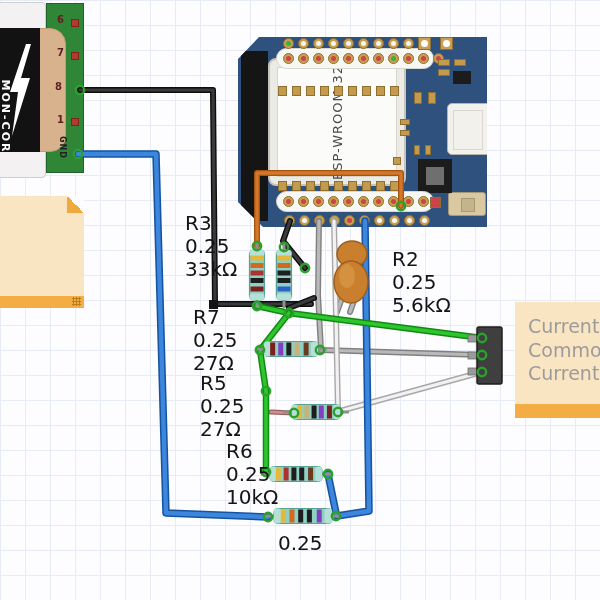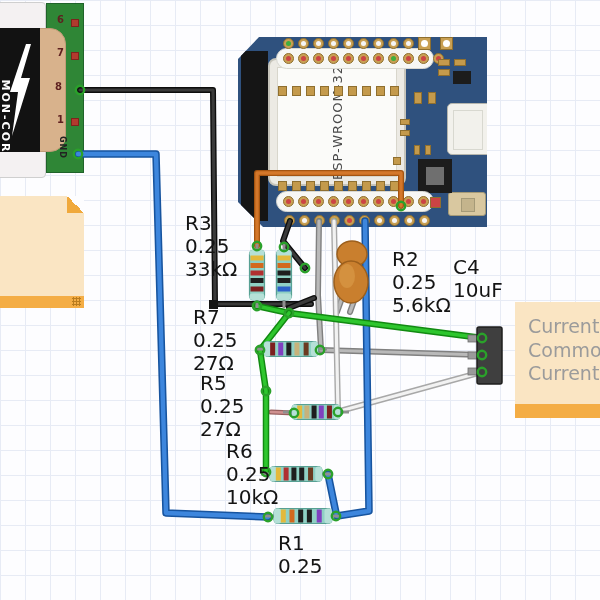--- a/index.html
+++ b/index.html
@@ -468,26 +468,21 @@
     <span>R5</span>
     <span>0.25</span>
     <span>27Ω</span>
   </div>
   <div class="clabel" style="left:226px;top:440px">
     <span>R6</span>
     <span>0.25</span>
     <span>10kΩ</span>
   </div>
   <div class="clabel" style="left:278px;top:532px">
-    <span>R1</span>
     <span>0.25</span>
   </div>
   <div class="clabel" style="left:392px;top:248px">
     <span>R2</span>
     <span>0.25</span>
     <span>5.6kΩ</span>
   </div>
-  <div class="clabel" style="left:453px;top:256px">
-    <span>C4</span>
-    <span>10uF</span>
-  </div>
 
 </div>
 
 </body></html>

